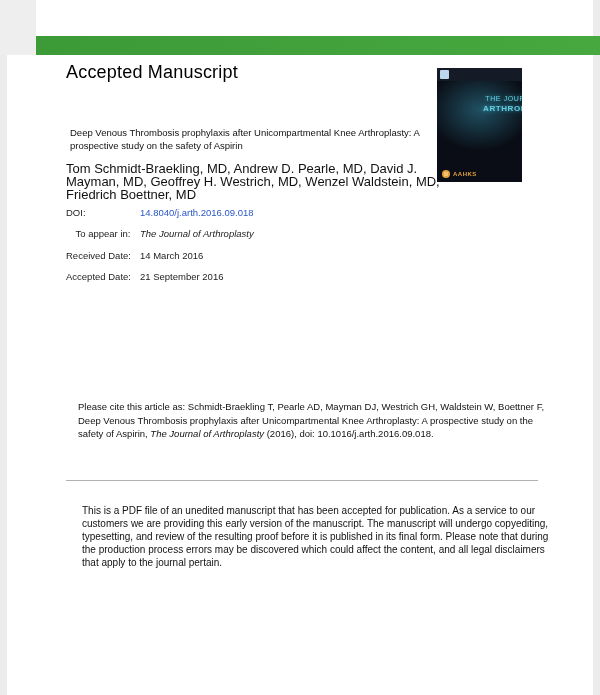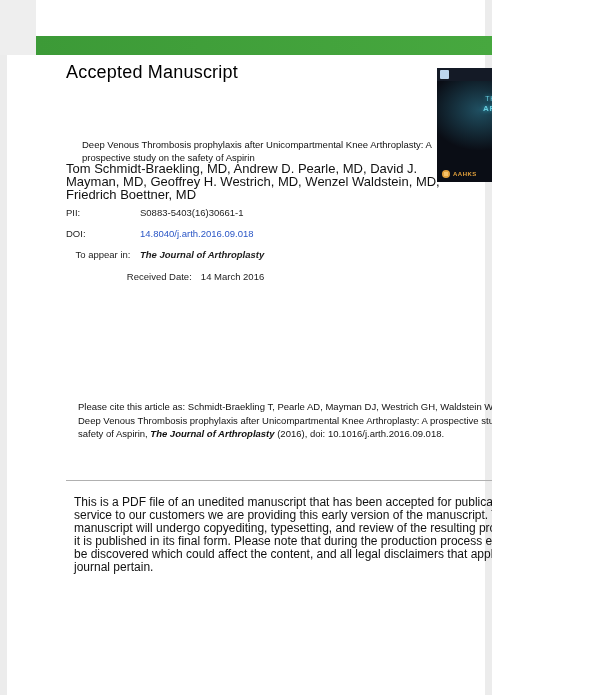--- a/index.html
+++ b/index.html
@@ -1,17 +1,17 @@
 <!DOCTYPE html>
 <html style="--banner-green: #47a83f; --doi-blue: #2a56c6; --cover-bg: #0a0d15; --cover-text: #66ccdd; --badge-orange: #e2a13c;"><head>
 <meta charset="utf-8">
 <style>
   html, body { margin: 0; padding: 0; background: #ffffff; }
   .page {
-    position: relative; width: 492px; height: 695px; background: #ffffff;
+    position: relative; width: 600px; height: 695px; background: #ffffff;
     overflow: hidden; font-family: "Liberation Sans", sans-serif; color: #1c1c1c;
   }
   .edge { position: absolute; top: 0; height: 100%; width: 7px; background: #ececec; }
   .edge-left { left: 0; }
   .edge-right { right: 0; }
   .corner-tl { position: absolute; left: 0; top: 0; width: 36px; height: 55px; background: #eeeeee; }
 
   .banner {
     position: absolute; left: 36px; right: 0; top: 36px; height: 19px;
     background: linear-gradient(90deg, #3c9a37, var(--banner-green, #47a83f));
@@ -41,34 +41,34 @@
   }
   .cover-title .l2 { display: block; font-size: 8px; font-weight: bold; }
   .cover-title .l1 { display: block; }
   .cover-badge { position: absolute; left: 5px; bottom: 4px; display: flex; align-items: center; gap: 3px; color: var(--badge-orange, #e2a13c); }
   .badge-icon {
     width: 8px; height: 8px; border-radius: 50%;
     background: radial-gradient(circle, #f6c36a 0 40%, var(--badge-orange, #e2a13c) 41% 100%);
   }
   .badge-text { font-size: 6px; font-weight: bold; letter-spacing: .5px; }
 
-  .article-title { position: absolute; left: 66px; top: 122px; width: 374px; margin: 16px; font-size: 9.5px; line-height: 13px; color: #111; }
+  .article-title { position: absolute; left: 66px; top: 122px; width: 374px; margin: 4px; font-size: 9.5px; line-height: 13px; color: #111; }
   .authors { position: absolute; left: 66px; top: 162px; width: 374px; margin: 0; font-size: 13px; line-height: 13px; color: #111; }
 
   .meta { position: absolute; left: 66px; top: 206px; font-size: 9.5px; line-height: 13px; }
   .meta-row { display: flex; margin-bottom: 8px; }
   .meta-label { width: 74px; flex: 0 0 74px; }
   .gap { margin-top: 8px; text-align: center; }
-  .gap2 { margin-top: 9px; justify-content: flex-end; }
+  .gap2 { margin-top: 9px; }
   .doi-link { color: var(--doi-blue, #2a56c6); text-decoration: none; }
-  .italic { font-style: italic; font-weight: bold; }
+  .italic { font-style: italic; }
 
   .citation { position: absolute; left: 66px; top: 388px; width: 472px; margin: 12px; font-size: 9.5px; line-height: 13.5px; color: #111; }
   .rule { position: absolute; left: 66px; top: 480px; width: 472px; border: 0; border-top: 1px solid #b0b0b0; margin: 0; }
-  .disclaimer { position: absolute; left: 66px; top: 488px; width: 476px; margin: 8px; font-size: 12px; line-height: 13px; color: #111; }
+  .disclaimer { position: absolute; left: 66px; top: 488px; width: 476px; margin: 16px; font-size: 10px; line-height: 13px; color: #111; }
 </style>
 </head>
 <body>
 
 <div class="page">
 
   <div class="edge edge-left"></div>
   <div class="edge edge-right"></div>
   <div class="corner-tl"></div>
 
@@ -89,34 +89,34 @@
       <span class="badge-text">AAHKS</span>
     </div>
   </div>
 
   <p class="article-title">Deep Venous Thrombosis prophylaxis after Unicompartmental Knee Arthroplasty: A prospective study on the safety of Aspirin</p>
 
   <p class="authors">Tom Schmidt-Braekling, MD, Andrew D. Pearle, MD, David J. Mayman, MD, Geoffrey H. Westrich, MD, Wenzel Waldstein, MD, Friedrich Boettner, MD</p>
 
   <div class="meta">
     <div class="meta-row">
-      <span class="meta-label">PII:</span>
-      <span class="meta-value">S0883-5403(16)30661-1</span>
-    </div>
-    <div class="meta-row">
       <span class="meta-label">DOI:</span>
       <a class="meta-value doi-link" href="#">14.8040/j.arth.2016.09.018</a>
     </div>
     <div class="meta-row gap">
       <span class="meta-label">To appear in:</span>
       <span class="meta-value italic">The Journal of Arthroplasty</span>
     </div>
     <div class="meta-row gap2">
       <span class="meta-label">Received Date:</span>
       <span class="meta-value">14 March 2016</span>
+    </div>
+    <div class="meta-row">
+      <span class="meta-label">Accepted Date:</span>
+      <span class="meta-value">21 September 2016</span>
     </div>
   </div>
 
   <p class="citation"><span>Please cite this article as: Schmidt-Braekling T, Pearle AD, Mayman DJ, Westrich GH, Waldstein W, Boettner F, Deep Venous Thrombosis prophylaxis after Unicompartmental Knee Arthroplasty: A prospective study on the safety of Aspirin, </span><em class="italic">The Journal of Arthroplasty</em><span> (2016), doi: 10.1016/j.arth.2016.09.018.</span></p>
 
   <hr class="rule">
 
   <p class="disclaimer">This is a PDF file of an unedited manuscript that has been accepted for publication. As a service to our customers we are providing this early version of the manuscript. The manuscript will undergo copyediting, typesetting, and review of the resulting proof before it is published in its final form. Please note that during the production process errors may be discovered which could affect the content, and all legal disclaimers that apply to the journal pertain.</p>
 
 </div>

